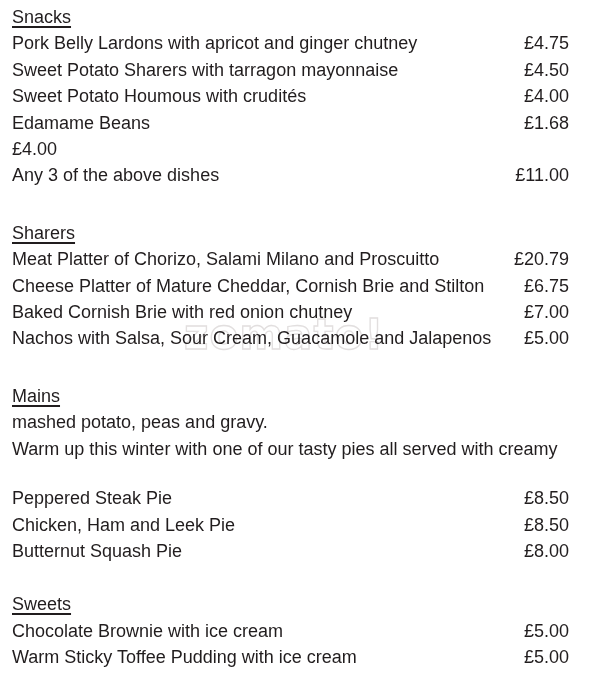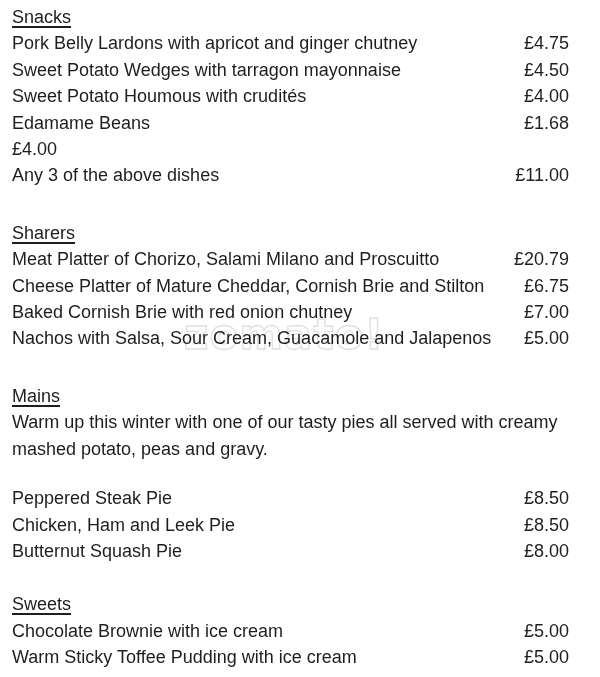--- a/index.html
+++ b/index.html
@@ -63,21 +63,21 @@
 
 <div class="menu">
 
   <div class="section">
     <div class="section-heading">Snacks</div>
     <div class="menu-row">
       <span class="item-name">Pork Belly Lardons with apricot and ginger chutney</span>
       <span class="item-price">£4.75</span>
     </div>
     <div class="menu-row">
-      <span class="item-name">Sweet Potato Wedges with tarragon mayonnaise</span>
+      <span class="item-name">Sweet Potato Sharers with tarragon mayonnaise</span>
       <span class="item-price">£4.50</span>
     </div>
     <div class="menu-row">
       <span class="item-name">Sweet Potato Houmous with crudités</span>
       <span class="item-price">£4.00</span>
     </div>
     <div class="menu-row">
       <span class="item-name">Edamame Beans</span>
       <span class="item-price">£1.68</span>
     </div>
@@ -105,22 +105,22 @@
       <span class="item-price">£7.00</span>
     </div>
     <div class="menu-row">
       <span class="item-name">Nachos with Salsa, Sour Cream, Guacamole and Jalapenos</span>
       <span class="item-price">£5.00</span>
     </div>
   </div>
 
   <div class="section">
     <div class="section-heading">Mains</div>
+    <div class="desc-line">mashed potato, peas and gravy.</div>
     <div class="desc-line">Warm up this winter with one of our tasty pies all served with creamy</div>
-    <div class="desc-line">mashed potato, peas and gravy.</div>
     <div class="pie-group">
       <div class="menu-row">
         <span class="item-name">Peppered Steak Pie</span>
         <span class="item-price">£8.50</span>
       </div>
       <div class="menu-row">
         <span class="item-name">Chicken, Ham and Leek Pie</span>
         <span class="item-price">£8.50</span>
       </div>
       <div class="menu-row">

